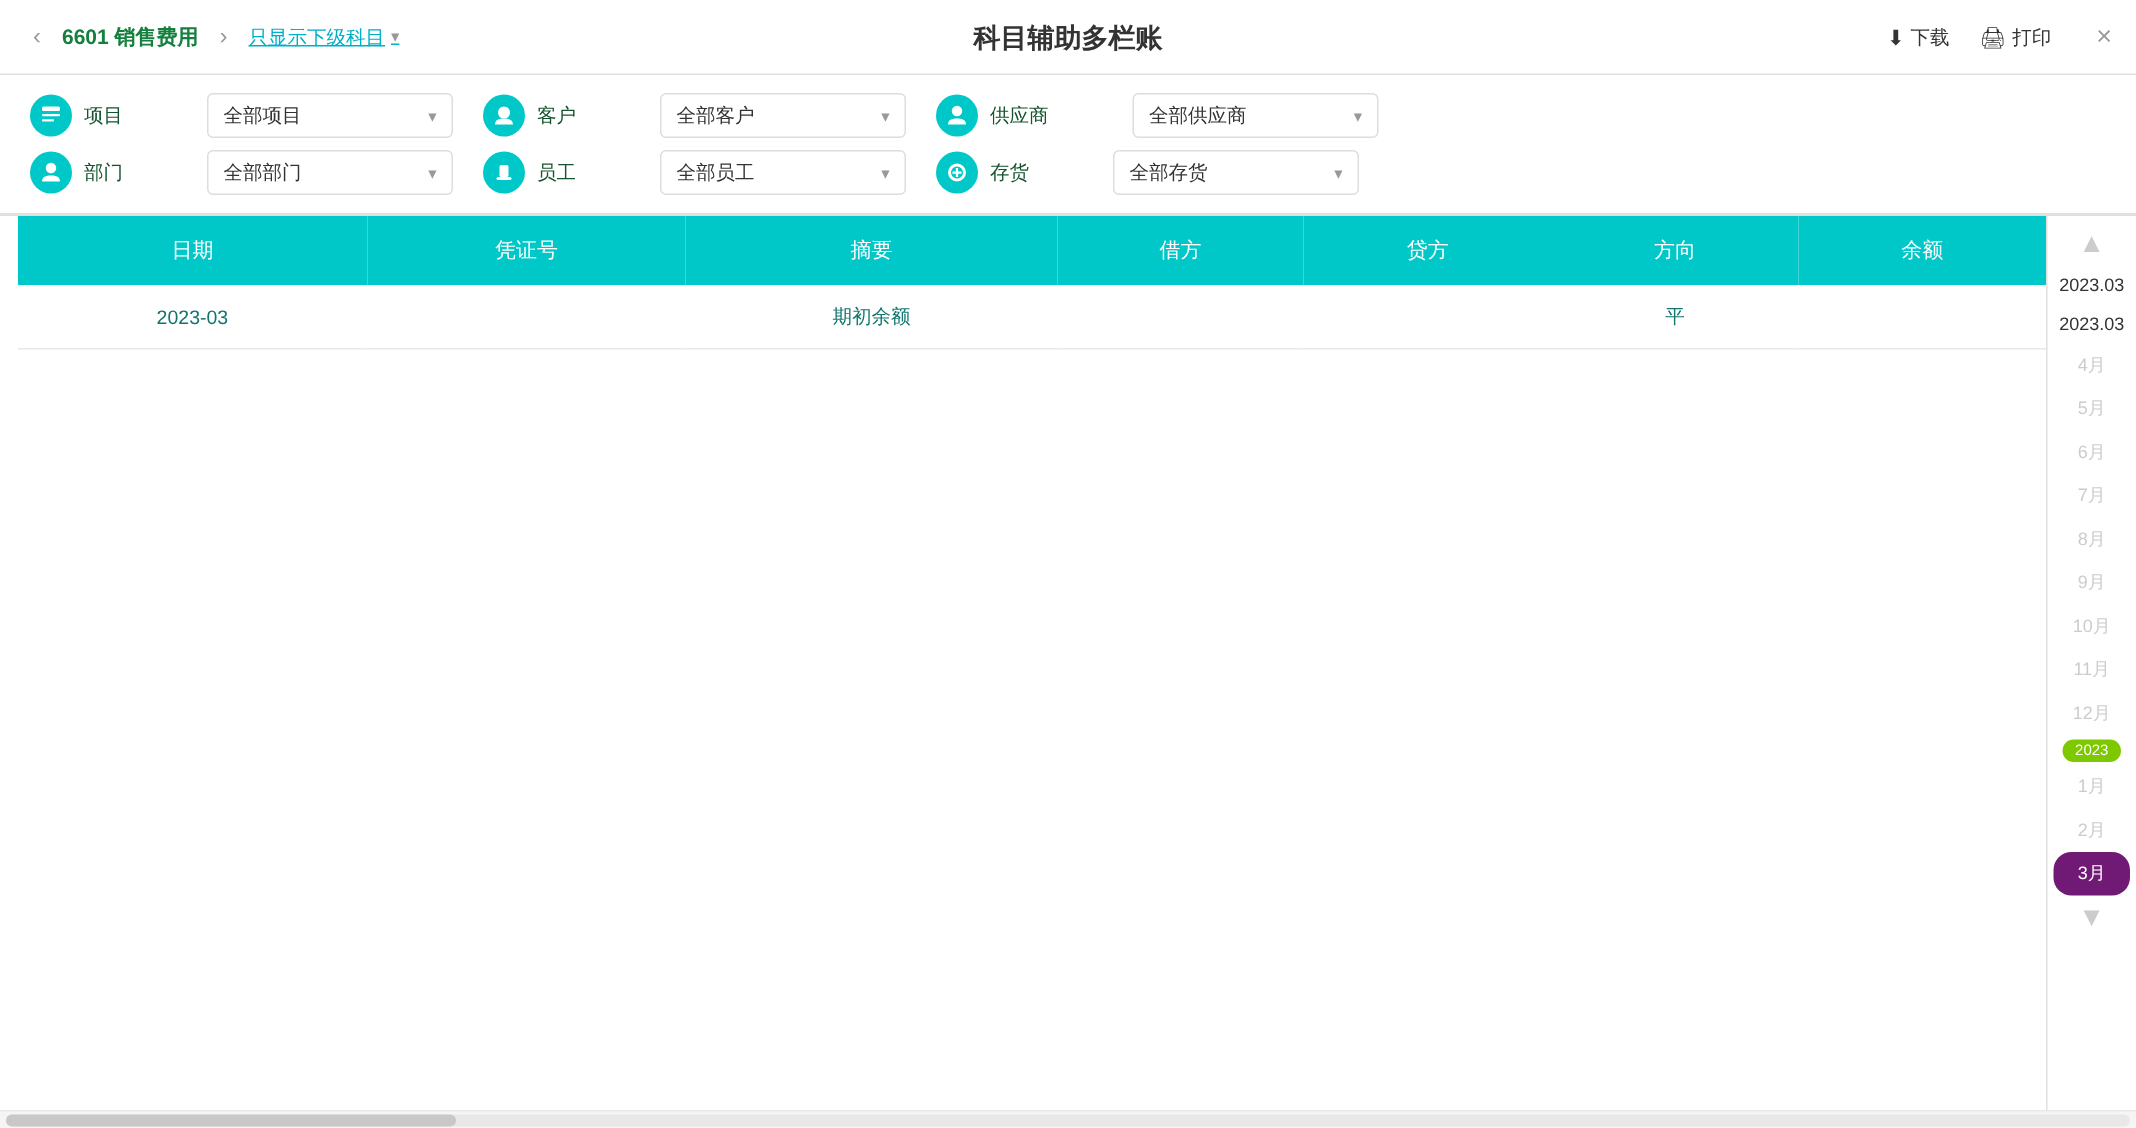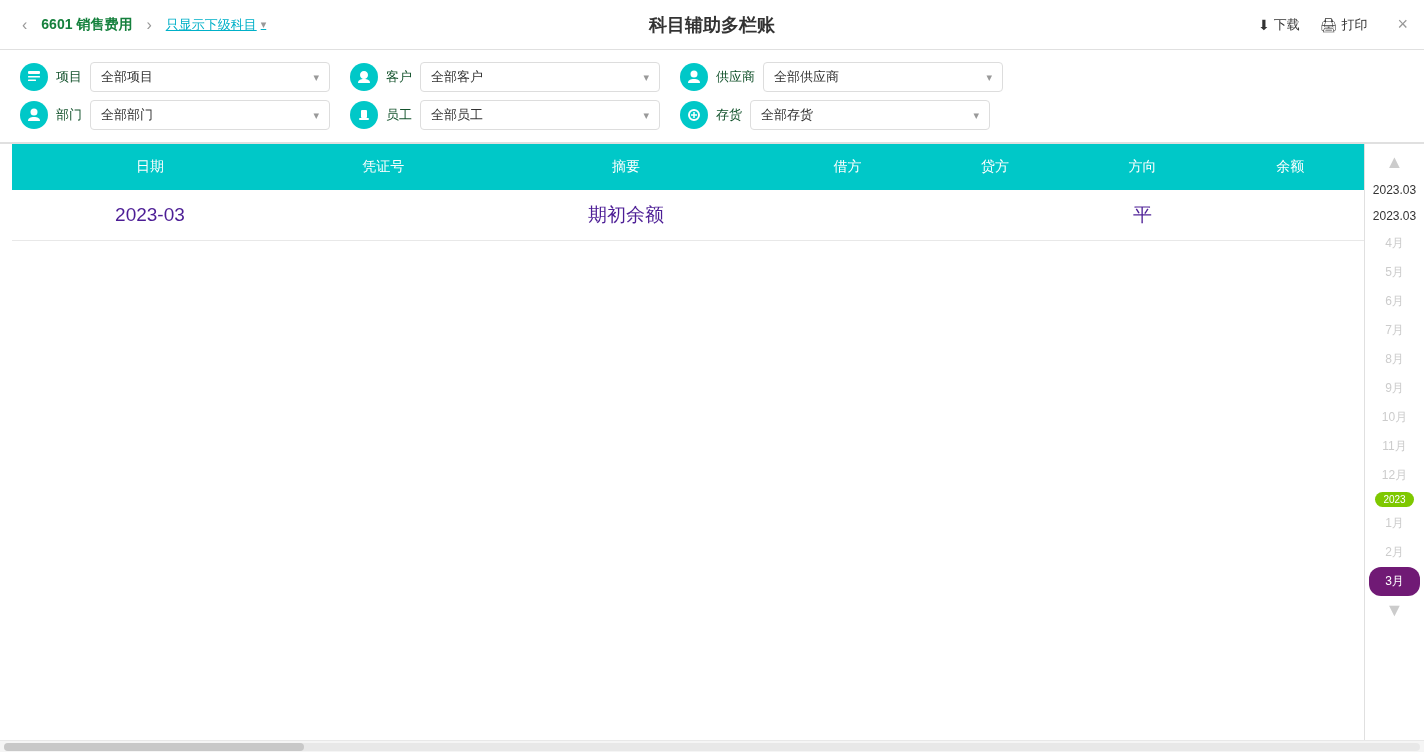--- a/index.html
+++ b/index.html
@@ -127,22 +127,22 @@
       text-align: center;
       font-size: 14px;
       border: none;
     }
     .ledger-table tbody tr {
       border-bottom: 1px solid #e8e8e8;
     }
     .ledger-table tbody td {
       padding: 12px 10px;
       text-align: center;
-      color: #4c1d95;
-      font-size: 19px;
+      color: #0f766e;
+      font-size: 13px;
     }
     
     .timeline-panel {
       width: 60px;
       background: #fff;
       border-left: 1px solid #e0e0e0;
       display: flex;
       flex-direction: column;
       align-items: center;
       overflow-y: auto;
@@ -210,25 +210,26 @@
       color: #14532d;
       font-size: 13px;
       white-space: nowrap;
     }
     .select-wrapper {
       display: flex;
       align-items: center;
       border: 1px solid #ddd;
       border-radius: 4px;
       padding: 5px 10px;
-      width: 240px;
+      width: 164px;
       background: #fff;
       cursor: pointer;
       justify-content: space-between;
       gap: 18px;
+      margin-left: 48px;
     }
     .select-text {
       font-size: 13px;
       color: #333;
       flex: 1;
     }
     .bottom-scrollbar {
       height: 12px;
       background: #f5f5f5;
       border-top: 1px solid #e8e8e8;

